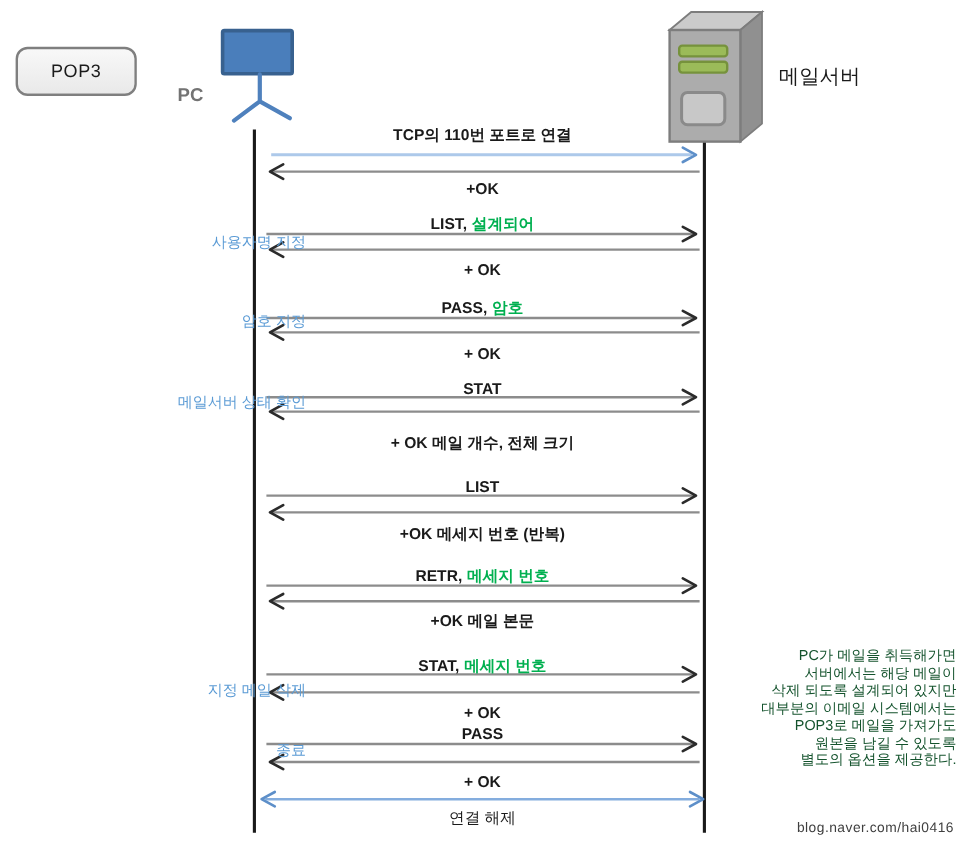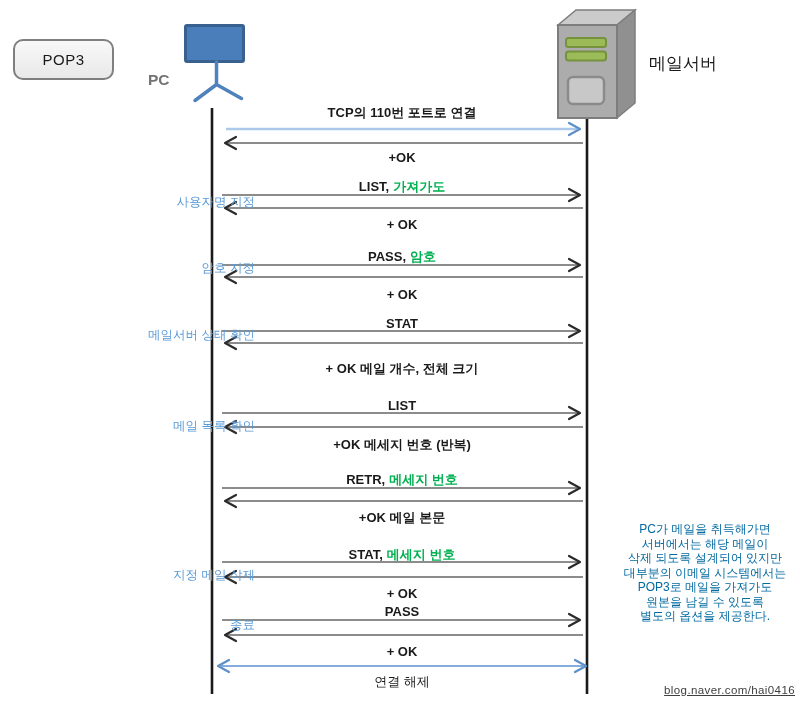--- a/index.html
+++ b/index.html
@@ -26,26 +26,26 @@
   }
   .msg .green{color:#00B050;margin-left:4px;}
   .msg .green:empty{display:none;margin:0;}
   
   .stage{
     position:absolute;left:55px;width:200px;text-align:right;
     font-size:12.5px;color:#5B9BD5;line-height:15px;white-space:pre-line;
   }
   
   .note{
-    position:absolute;left:613px;top:522px;width:184px;text-align:center;
-    font-size:12px;color:#0369a1;line-height:14.5px;white-space:pre-line;
+    position:absolute;left:613px;top:539px;width:184px;text-align:right;
+    font-size:12px;color:#14532d;line-height:14.5px;white-space:pre-line;
   }
   .watermark{
     position:absolute;left:595px;top:684px;width:200px;text-align:right;
-    font-size:11.5px;color:#3F3F3F;letter-spacing:0.4px;text-decoration:underline;
+    font-size:11.5px;color:#3F3F3F;letter-spacing:0.4px;
   }
   
   .aline{stroke:#8C8C8C;stroke-width:2;}
   .ahead{stroke:#2B2B2B;stroke-width:2.2;fill:none;stroke-linecap:round;stroke-linejoin:round;}
   .bline{stroke:#ADC9EA;stroke-width:2.4;}
   .b2line{stroke:#84ADDE;stroke-width:2.2;}
   .bhead{stroke:#5D8FC9;stroke-width:2.2;fill:none;stroke-linecap:round;stroke-linejoin:round;}
   .lifeline{stroke:#1A1A1A;stroke-width:2.6;}
 </style>
 </head>
@@ -145,27 +145,26 @@
 
   <div class="badge">
     <span>POP3</span>
   </div>
   <span class="pc-label">PC</span>
   <span class="server-label">메일서버</span>
 
   <div class="stage" style="top:195px">사용자명 지정</div>
   <div class="stage" style="top:261px">암호 지정</div>
   <div class="stage" style="top:328px">메일서버 상태 확인</div>
-  <div class="stage" style="top:419px">메일 목록 확인</div>
   <div class="stage" style="top:568px">지정 메일 삭제</div>
   <div class="stage" style="top:618px">종료</div>
 
   <div class="msg" style="top:105px"><span>TCP의 110번 포트로 연결</span></div>
   <div class="msg" style="top:150px"><span>+OK</span></div>
-  <div class="msg" style="top:179px"><span>LIST,</span><span class="green">가져가도</span></div>
+  <div class="msg" style="top:179px"><span>LIST,</span><span class="green">설계되어</span></div>
   <div class="msg" style="top:217px"><span>+ OK</span></div>
   <div class="msg" style="top:249px"><span>PASS,</span><span class="green">암호</span></div>
   <div class="msg" style="top:287px"><span>+ OK</span></div>
   <div class="msg" style="top:316px"><span>STAT</span></div>
   <div class="msg" style="top:361px"><span>+ OK 메일 개수, 전체 크기</span></div>
   <div class="msg" style="top:398px"><span>LIST</span></div>
   <div class="msg" style="top:437px"><span>+OK 메세지 번호 (반복)</span></div>
   <div class="msg" style="top:510px"><span>+OK 메일 본문</span></div>
   <div class="msg" style="top:472px"><span>RETR,</span><span class="green">메세지 번호</span></div>
   <div class="msg" style="top:547px"><span>STAT,</span><span class="green">메세지 번호</span></div>

